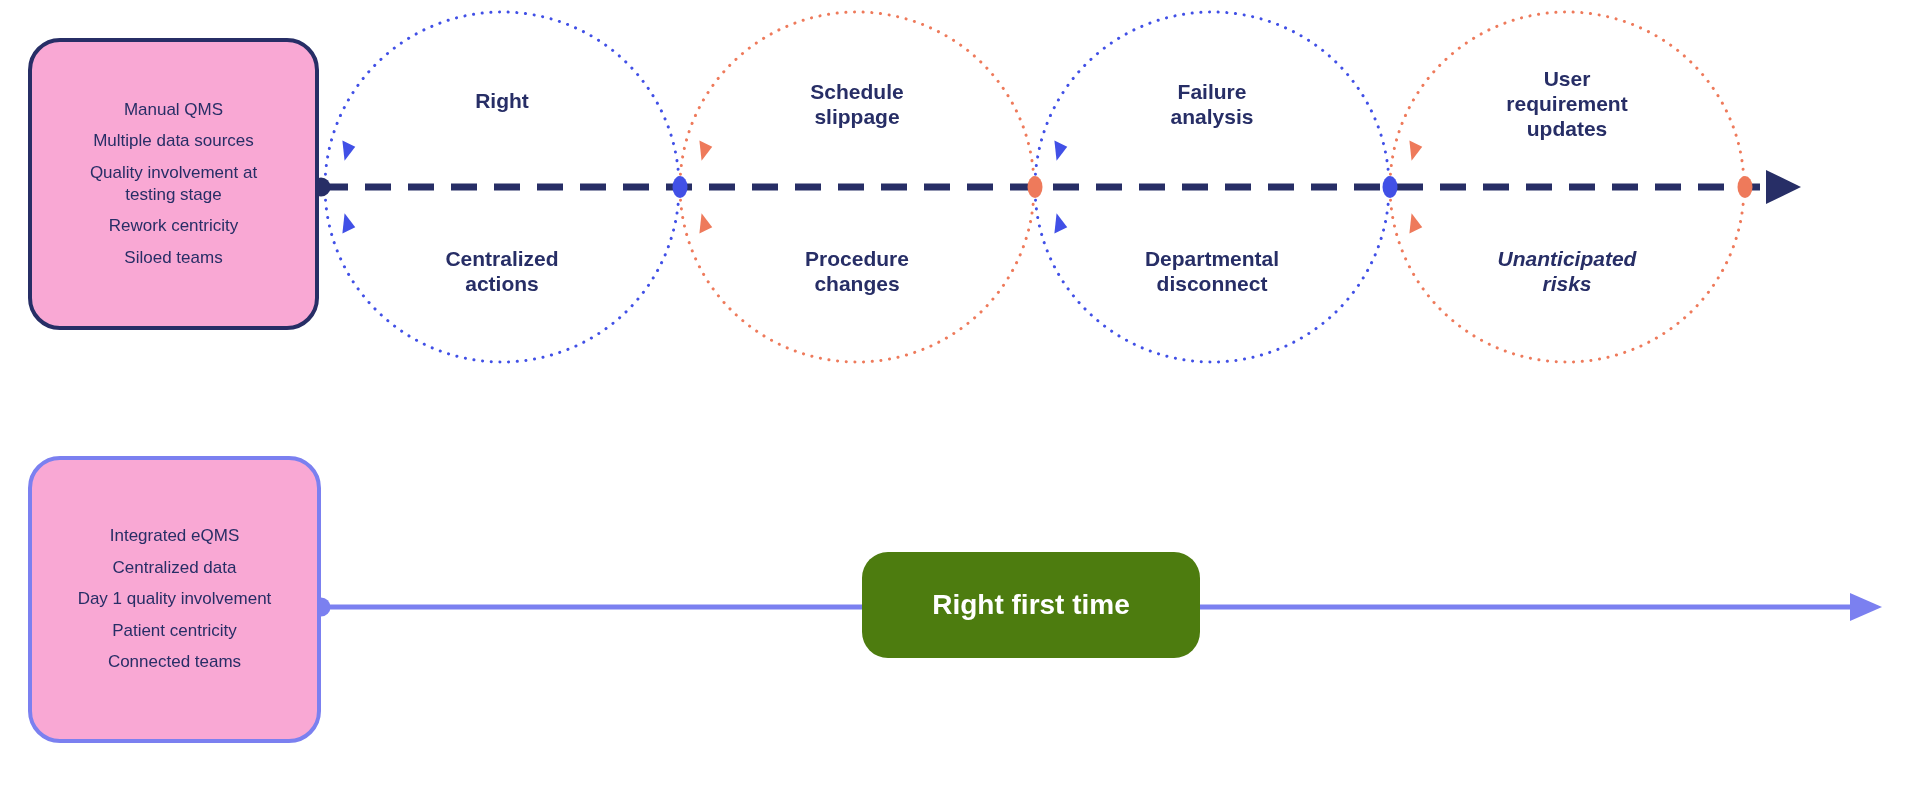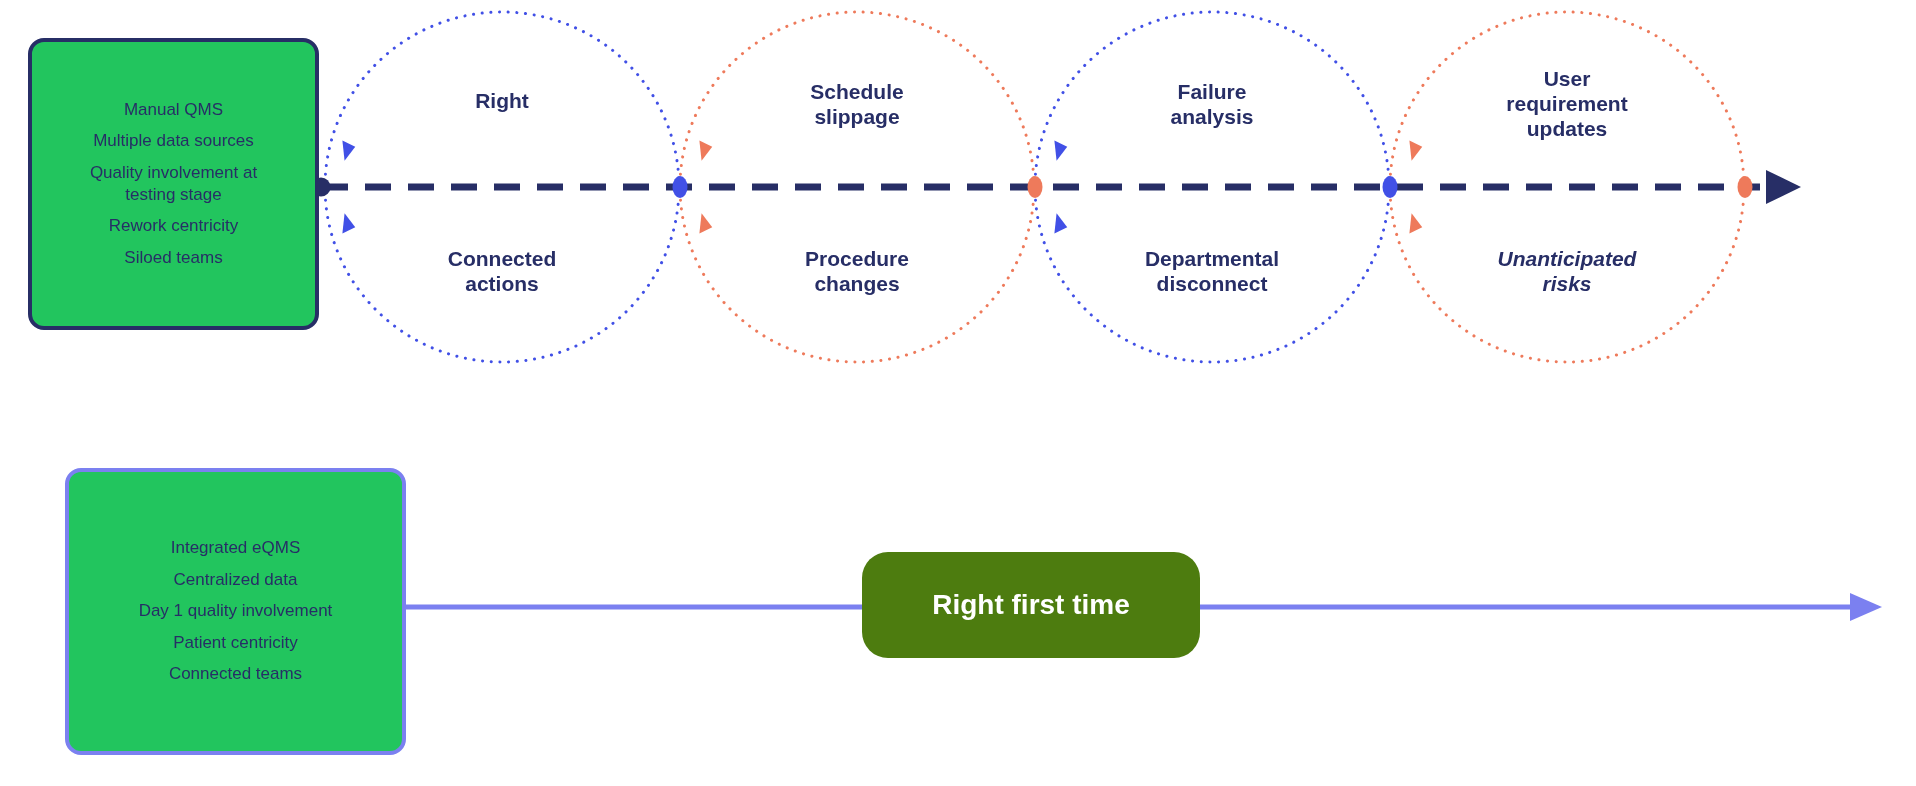--- a/index.html
+++ b/index.html
@@ -8,35 +8,34 @@
     width:1916px;height:786px;
     background:#ffffff;
     font-family:"Liberation Sans", sans-serif;
     overflow:hidden;
   }
   svg.layer{position:absolute;left:0;top:0;width:1916px;height:786px;}
 
   .state-box{
     position:absolute;
     box-sizing:border-box;
-    border-radius:16px;
+    border-radius:32px;
     display:flex;flex-direction:column;
     justify-content:center;align-items:center;
     text-align:center;
     z-index:2;
-    background:#22c55e;
+    background:#f9a8d4;
   }
   .state-box.top{
     left:28px;top:38px;width:291px;height:292px;
     border:4px solid #272E66;
   }
   .state-box.bottom{
-    left:28px;top:468px;width:341px;height:287px;
+    left:28px;top:456px;width:293px;height:287px;
     border:4px solid #7B80F0;
-    margin-left:37px;
   }
   .state-item{
     max-width:204px;
     color:#272E66;
     font-size:17px;
     font-weight:500;
     line-height:1.32;
     margin:4.5px 0;
   }
 
@@ -112,21 +111,21 @@
 
   <div class="state-box top">
     <div class="state-item">Manual QMS</div>
     <div class="state-item">Multiple data sources</div>
     <div class="state-item">Quality involvement at testing stage</div>
     <div class="state-item">Rework centricity</div>
     <div class="state-item">Siloed teams</div>
   </div>
 
   <div class="loop-label narrow" style="left:502px;top:100px;">Right</div>
-  <div class="loop-label narrow" style="left:502px;top:271px;">Connected actions</div>
+  <div class="loop-label narrow" style="left:502px;top:271px;">Centralized actions</div>
 
   <div class="loop-label narrow" style="left:857px;top:104px;">Schedule slippage</div>
   <div class="loop-label narrow" style="left:857px;top:271px;">Procedure changes</div>
 
   <div class="loop-label narrow" style="left:1212px;top:104px;">Failure analysis</div>
   <div class="loop-label" style="left:1212px;top:271px;">Departmental disconnect</div>
 
   <div class="loop-label narrow" style="left:1567px;top:103px;">User requirement updates</div>
   <div class="loop-label" style="left:1567px;top:271px;font-style:italic;">Unanticipated risks</div>
 

